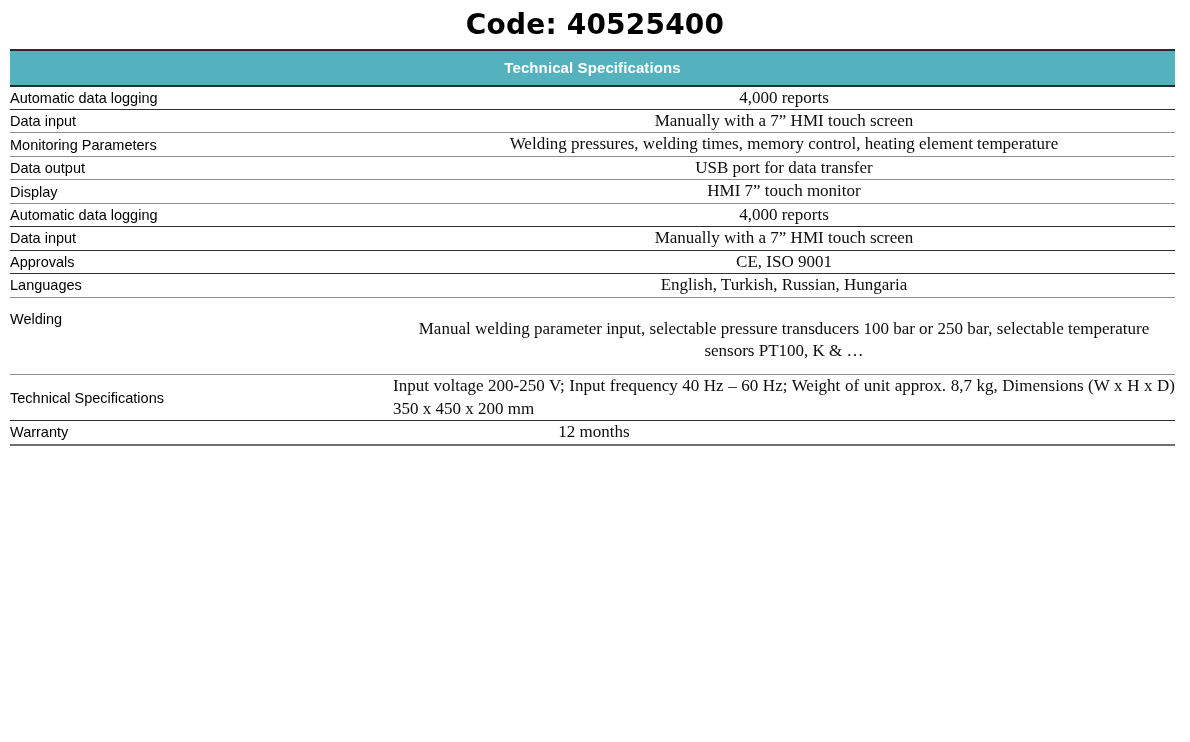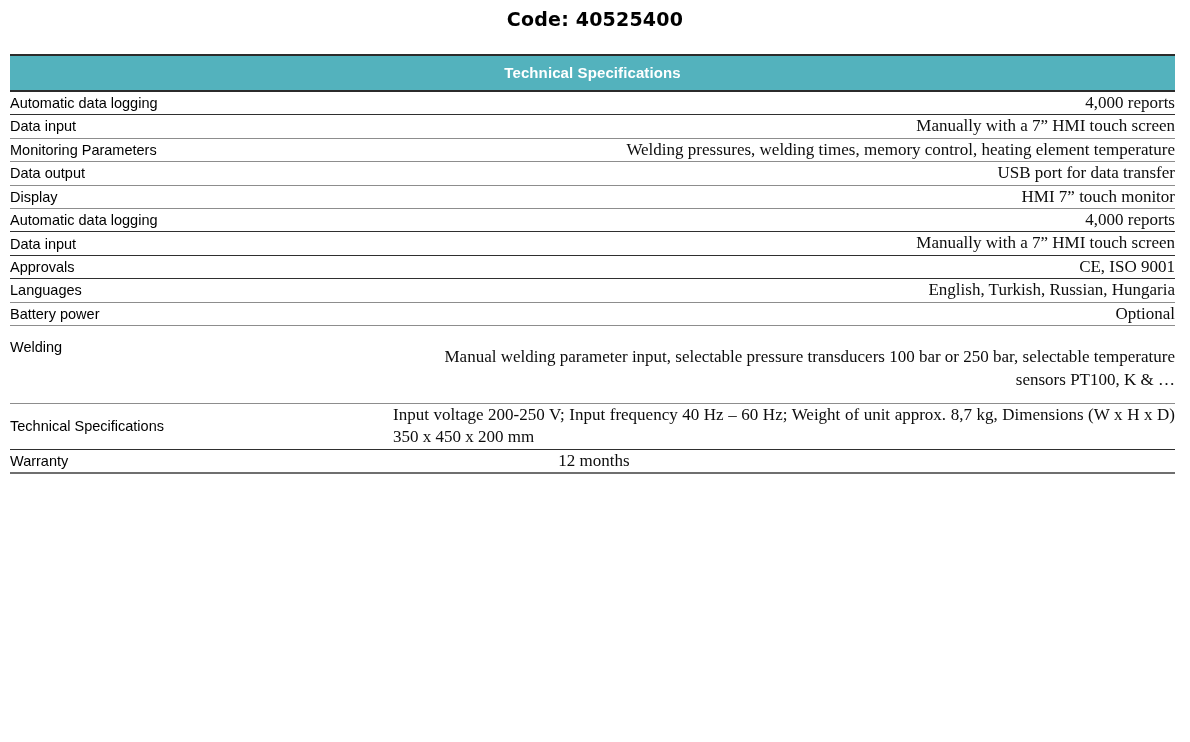--- a/index.html
+++ b/index.html
@@ -20,25 +20,25 @@
     height: 742px;
     box-sizing: border-box;
     overflow: hidden;
   }
 
   
   .doc-title {
     text-align: center;
     font-family: "DejaVu Sans", sans-serif;
     font-weight: bold;
-    font-size: 19px;
+    font-size: 28px;
     letter-spacing: 0.2px;
     color: #000000;
     padding-top: 8px;
-    padding-bottom: 23px;
+    padding-bottom: 7px;
     line-height: 1.2;
   }
 
   
   .spec-table {
     width: 1165px;
     margin: 0 auto 0 10px;
     border-collapse: collapse;
     table-layout: fixed;
   }
@@ -73,21 +73,21 @@
     line-height: 1.25;
   }
 
   .cell-value {
     font-family: "Liberation Serif", serif;
     font-weight: normal;
     font-size: 17px;
     color: #0d0d0d;
     padding: 9px 20px 9px 8px;
     line-height: 1.32;
-    text-align: right;
+    text-align: center;
   }
 
   .cell-value.justify {
     text-align: justify;
     text-align-last: left;
   }
 
   .cell-value.center {
     text-align: center;
     padding-right: 380px;
@@ -147,24 +147,20 @@
           <td class="cell-value">Manually with a 7” HMI touch screen</td>
         </tr>
         <tr class="rule-dark">
           <td class="cell-label">Approvals</td>
           <td class="cell-value">CE, ISO 9001</td>
         </tr>
         <tr class="rule-light">
           <td class="cell-label">Languages</td>
           <td class="cell-value">English, Turkish, Russian, Hungaria</td>
         </tr>
-        <tr class="rule-light">
-          <td class="cell-label">Battery power</td>
-          <td class="cell-value">Optional</td>
-        </tr>
         <tr class="rule-light top-label">
           <td class="cell-label">Welding</td>
           <td class="cell-value">Manual welding parameter input, selectable pressure transducers 100 bar or 250 bar, selectable temperature sensors PT100, K &amp; …</td>
         </tr>
         <tr class="rule-dark">
           <td class="cell-label">Technical Specifications</td>
           <td class="cell-value justify">Input voltage 200-250 V; Input frequency 40 Hz – 60 Hz; Weight of unit approx. 8,7 kg, Dimensions (W x H x D) 350 x 450 x 200 mm</td>
         </tr>
         <tr class="rule-bottom">
           <td class="cell-label">Warranty</td>

